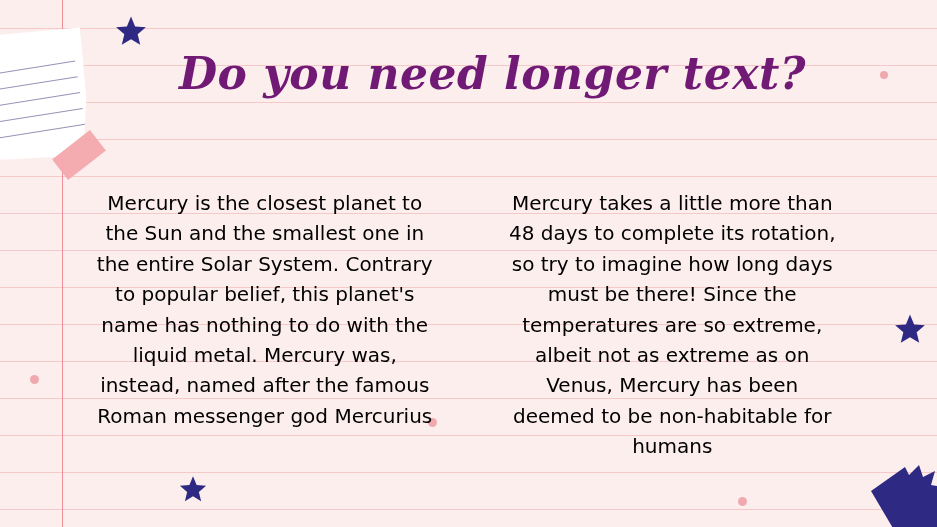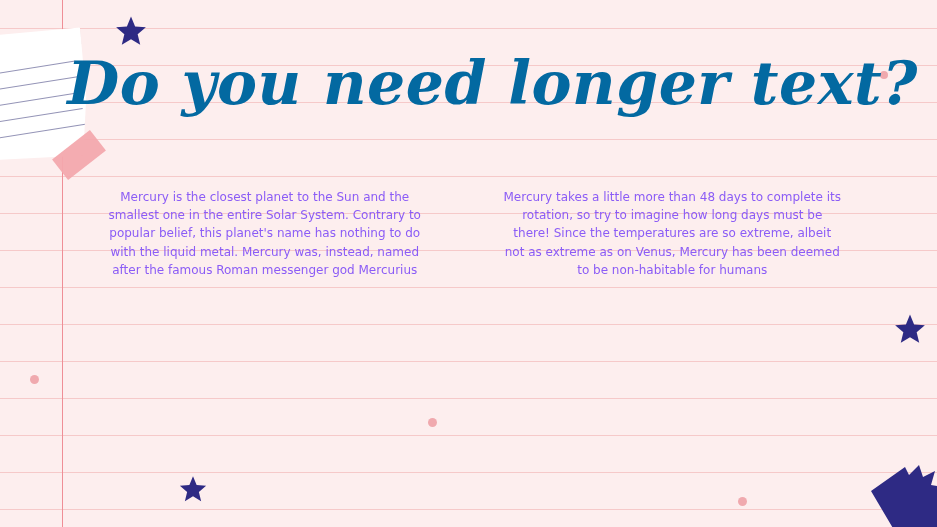--- a/index.html
+++ b/index.html
@@ -100,40 +100,40 @@
   
   .title {
     position: absolute;
     top: 48px;
     left: 0;
     right: 0;
     text-align: center;
     font-family: "DejaVu Serif", serif;
     font-style: italic;
     font-weight: 700;
-    font-size: 60px;
-    color: #0369a1;
+    font-size: 44px;
+    color: #701a75;
     letter-spacing: 0.5px;
     padding-left: 48px;
   }
 
   
   .columns {
     position: absolute;
     top: 188px;
     left: 96px;
     right: 96px;
     display: flex;
     gap: 70px;
   }
   .col {
     flex: 1 1 0;
     text-align: center;
-    color: #8b5cf6;
-    font-size: 12px;
+    color: #000000;
+    font-size: 20px;
     line-height: 1.52;
     font-family: "DejaVu Sans", sans-serif;
   }
 </style>
 </head>
 <body>
 
 <div class="slide">
 
   <div class="rules">

